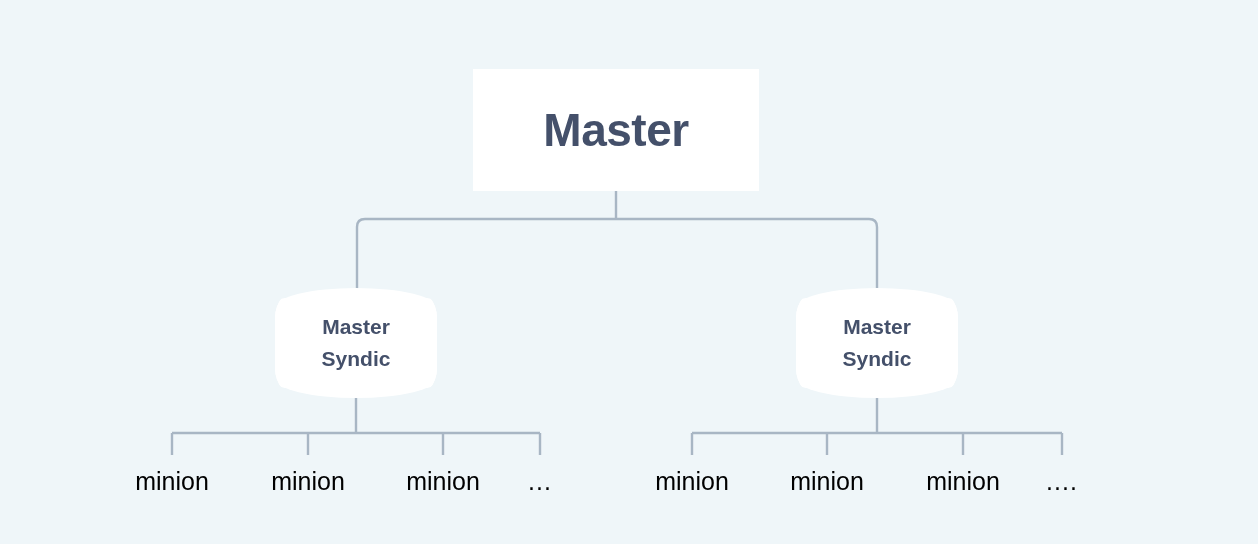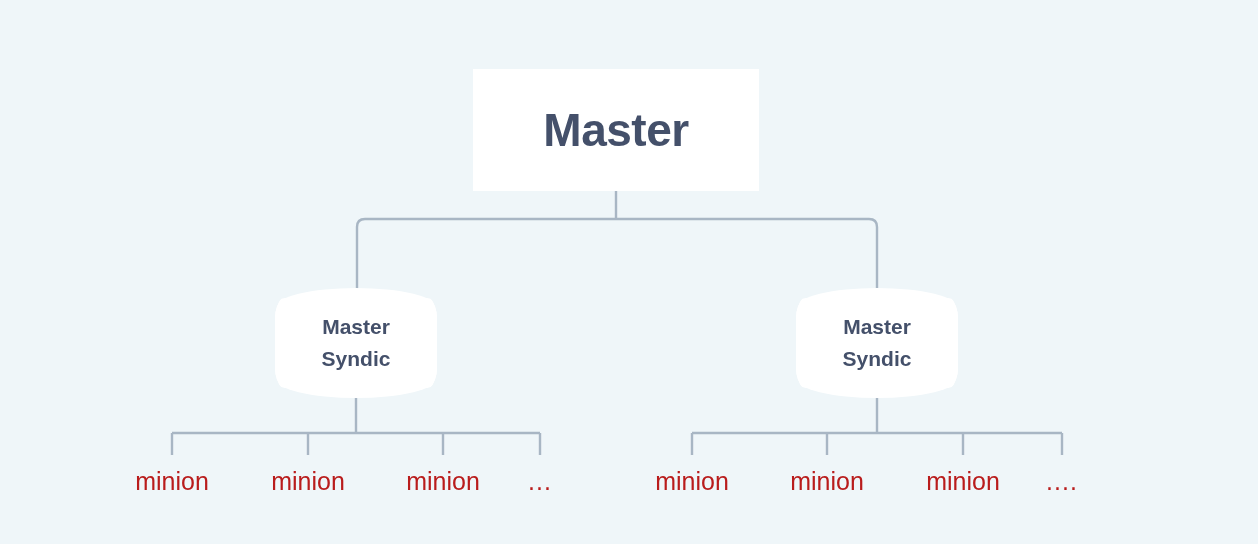--- a/index.html
+++ b/index.html
@@ -98,21 +98,21 @@
     line-height: 1.52;
     text-align: center;
   }
 
   
   .minion-label {
     position: absolute;
     top: 444px;
     font-size: 25px;
     font-weight: normal;
-    color: #b91c1c;
+    color: #000000;
     line-height: 1;
     white-space: nowrap;
     text-align: right;
     transform: translateX(-50%);
   }
   .minion-label.ellipsis {
     letter-spacing: 1px;
   }
 </style>
 </head>

